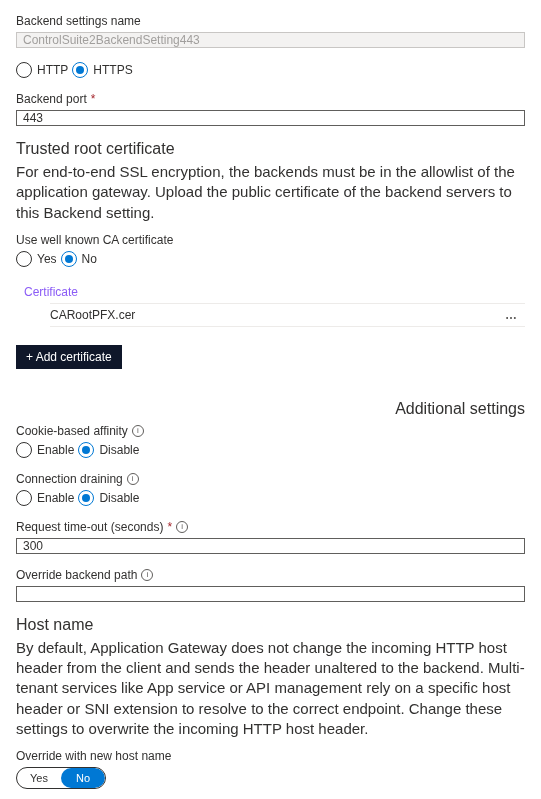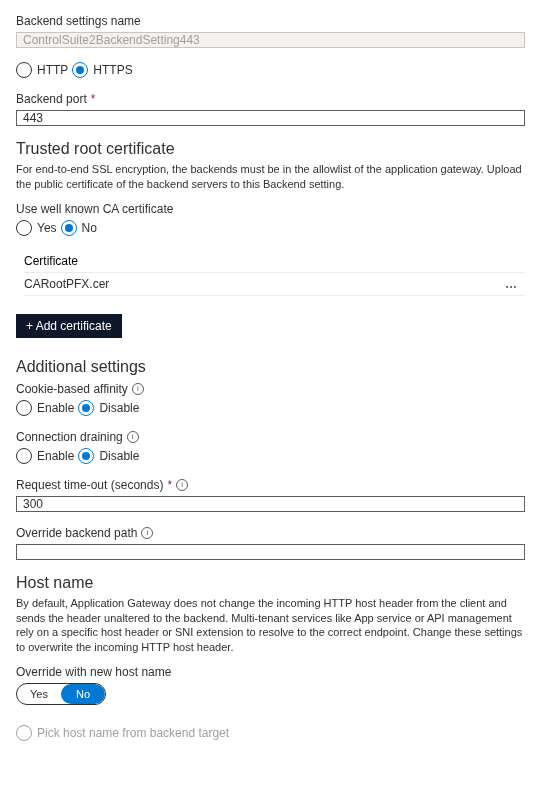--- a/index.html
+++ b/index.html
@@ -41,28 +41,29 @@
     width: 16px; height: 16px; border: 1px solid #323130; border-radius: 50%;
     display: flex; align-items: center; justify-content: center;
   }
   .radio-circle.selected { border-color: #0078d4; }
   .radio-circle.selected::after {
     content: ""; width: 8px; height: 8px; background: #0078d4; border-radius: 50%;
   }
   .radio-circle.disabled { border-color: #a19f9d; }
   .radio-label.disabled { color: #a19f9d; }
   .section-heading { font-size: 16px; color: #323130; margin-bottom: 4px; margin-top: 6px; }
-  .desc { font-size: 11px; color: #323130; line-height: 1.35; margin-bottom: 10px; }
+  .desc { font-size: 15px; color: #323130; line-height: 1.35; margin-bottom: 10px; }
   .cert-block { margin-left: 8px; margin-bottom: 10px; }
-  .cert-header { font-size: 12px; color: #000000; padding: 4px 0; }
+  .cert-header { font-size: 12px; color: #8b5cf6; padding: 4px 0; }
   .cert-row {
     display: flex; justify-content: space-between; align-items: flex-end;
     padding: 4px 6px 4px 0; font-size: 12px;
     border-top: 1px solid #edebe9;
     border-bottom: 1px solid #edebe9;
+    margin-left: 26px;
   }
   .cert-more { letter-spacing: 2px; color: #605e5c; cursor: pointer; font-weight: bold; }
   .btn-primary {
     background: #0f172a; color: #fff; border: none;
     padding: 5px 10px; font-size: 12px; cursor: pointer;
     margin-top: 8px;
   }
   .toggle {
     width: 90px; height: 22px; border: 1px solid #323130; border-radius: 11px;
     display: flex; overflow: hidden; margin-top: 4px;
@@ -130,21 +131,21 @@
   <div class="cert-header">Certificate</div>
   <div class="cert-row">
     <span>CARootPFX.cer</span>
     <span class="cert-more">…</span>
   </div>
 </div>
 
 <button class="btn-primary">+ Add certificate</button>
 
 
-<div class="section-heading" style="margin-top:20px;">Additional settings</div>
+<div class="section-heading" style="margin-top:31px;text-align:right;">Additional settings</div>
 
 <div class="field" style="margin-top:6px;">
   <div class="label">
     <span>Cookie-based affinity</span>
     <span class="info-icon">i</span>
   </div>
   <div class="radio-row">
     <div class="radio-opt">
       <span class="radio-circle"></span>
       <span>Enable</span>

